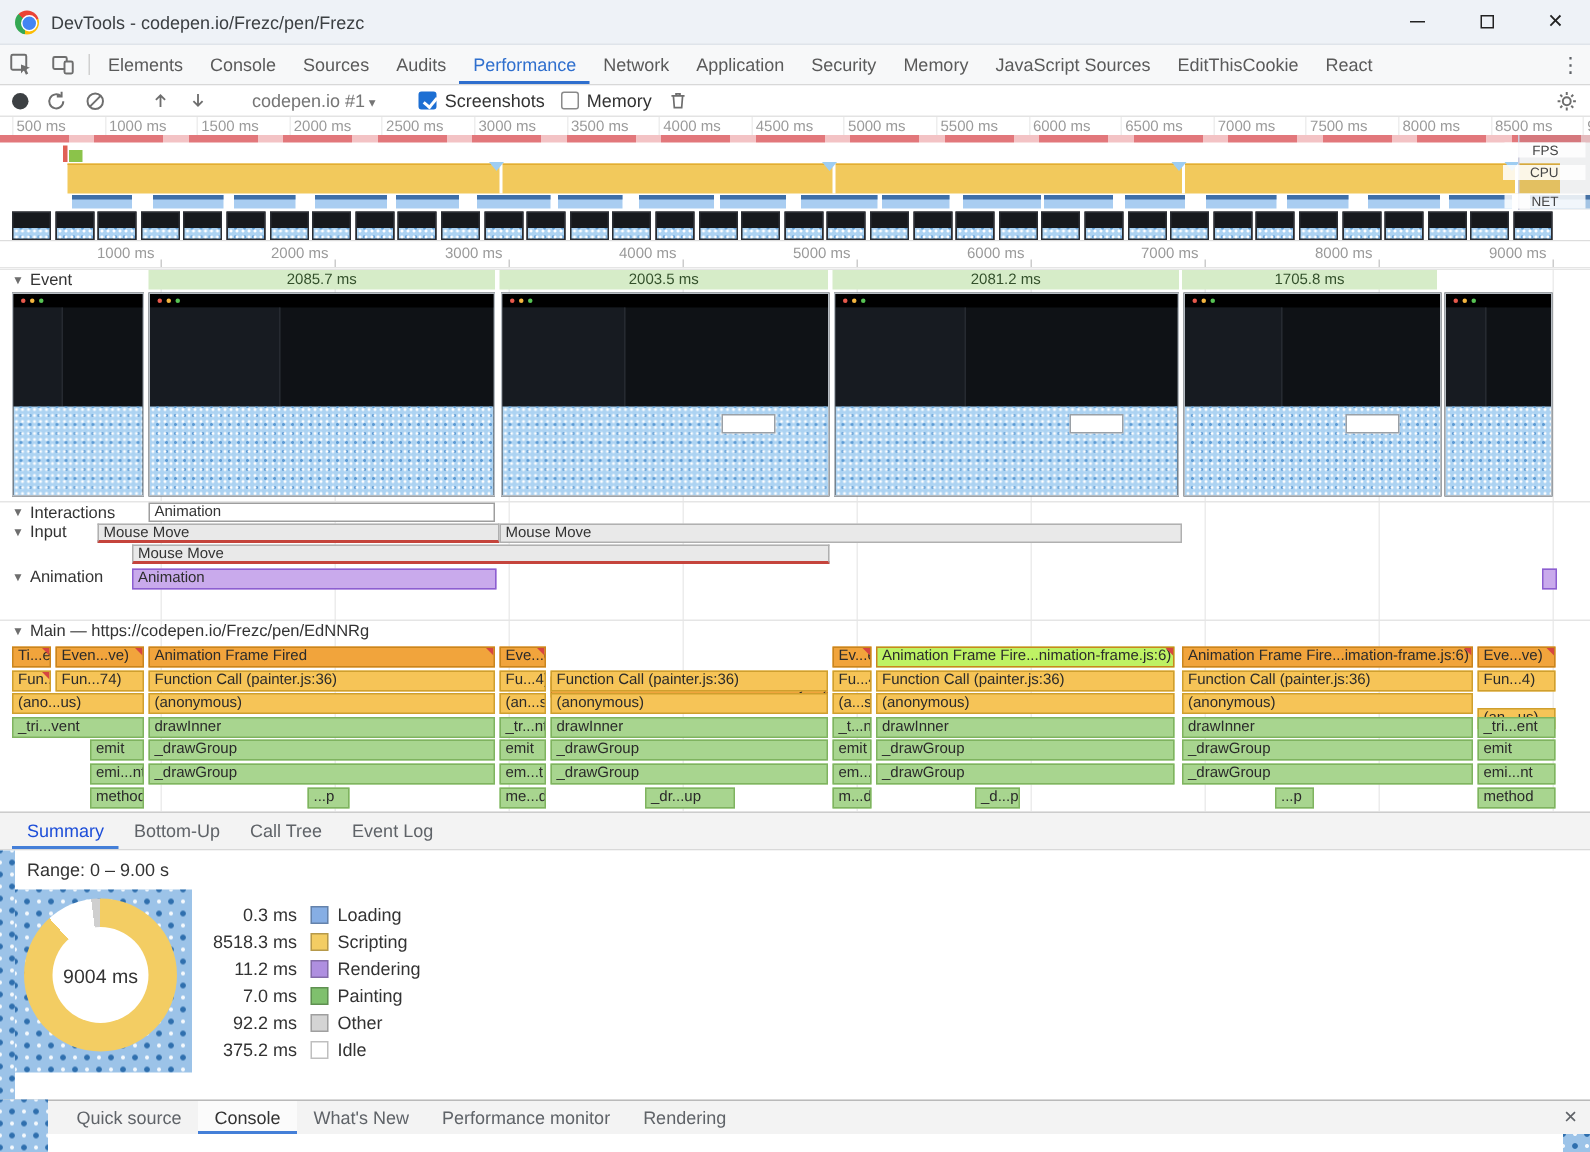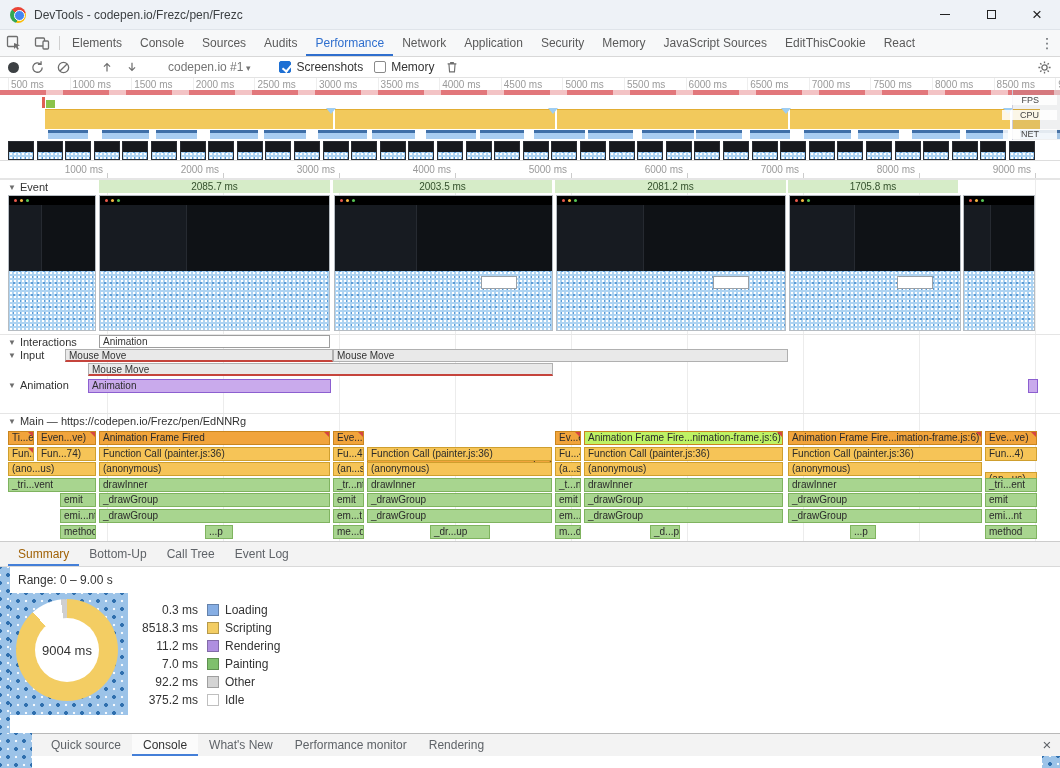--- a/index.html
+++ b/index.html
@@ -86,21 +86,21 @@
   .ibar{position:absolute;height:13px;background:#fff;border:1px solid #9e9e9e;font-size:10px;line-height:11px;color:#333;padding-left:3px;z-index:1;overflow:hidden;white-space:nowrap}
   .gbar{position:absolute;height:13px;background:#e9e9e9;border:1px solid #b0b0b0;font-size:10px;line-height:11px;color:#333;padding-left:3px;z-index:1;overflow:hidden;white-space:nowrap}
   .gbar.red{border-bottom:2px solid #c5443c}
   .pbar{position:absolute;height:14px;background:#c9aaec;border:1px solid #8c5fd0;font-size:10px;line-height:12px;color:#2d2d2d;padding-left:3px;z-index:1;overflow:hidden;white-space:nowrap}
   .fbar{position:absolute;height:14px;font-size:10px;line-height:12px;color:#2a2a2a;padding-left:3px;overflow:hidden;white-space:nowrap;border:1px solid;z-index:1}
   .fbar.warn::after{content:"";position:absolute;right:0;top:0;border-top:5px solid #d64541;border-left:5px solid transparent}
 
   
   .btabs{position:absolute;top:541px;left:0;width:1060px;height:26px;background:#f3f3f3;border-top:1px solid #ccc;border-bottom:1px solid #d9d9d9;display:flex;padding-left:8px}
   .btab{padding:0 10px;line-height:24px;font-size:12px;color:#5f6368;white-space:nowrap}
-  .btab.active{color:#a16207;box-shadow:inset 0 -2px 0 #447fd8}
+  .btab.active{color:#1d4ed8;box-shadow:inset 0 -2px 0 #447fd8}
 
   
   .summary{position:absolute;top:567px;left:0;width:1060px;height:166px;background:#fff}
   .pat-strip{position:absolute;left:0;top:0;width:10px;height:166px}
   .pat-square{position:absolute;left:10px;top:26px;width:118px;height:122px}
   .range{position:absolute;left:18px;top:6px;font-size:12px;color:#333}
   .donut{position:absolute;left:16px;top:32px;width:102px;height:102px;border-radius:50%}
   .hole{position:absolute;left:19px;top:19px;width:64px;height:64px;border-radius:50%;background:#fff;display:flex;align-items:center;justify-content:center;font-size:13px;color:#333}
   .legend{position:absolute;left:138px;top:34px}
   .lrow{display:flex;align-items:center;height:18px}

